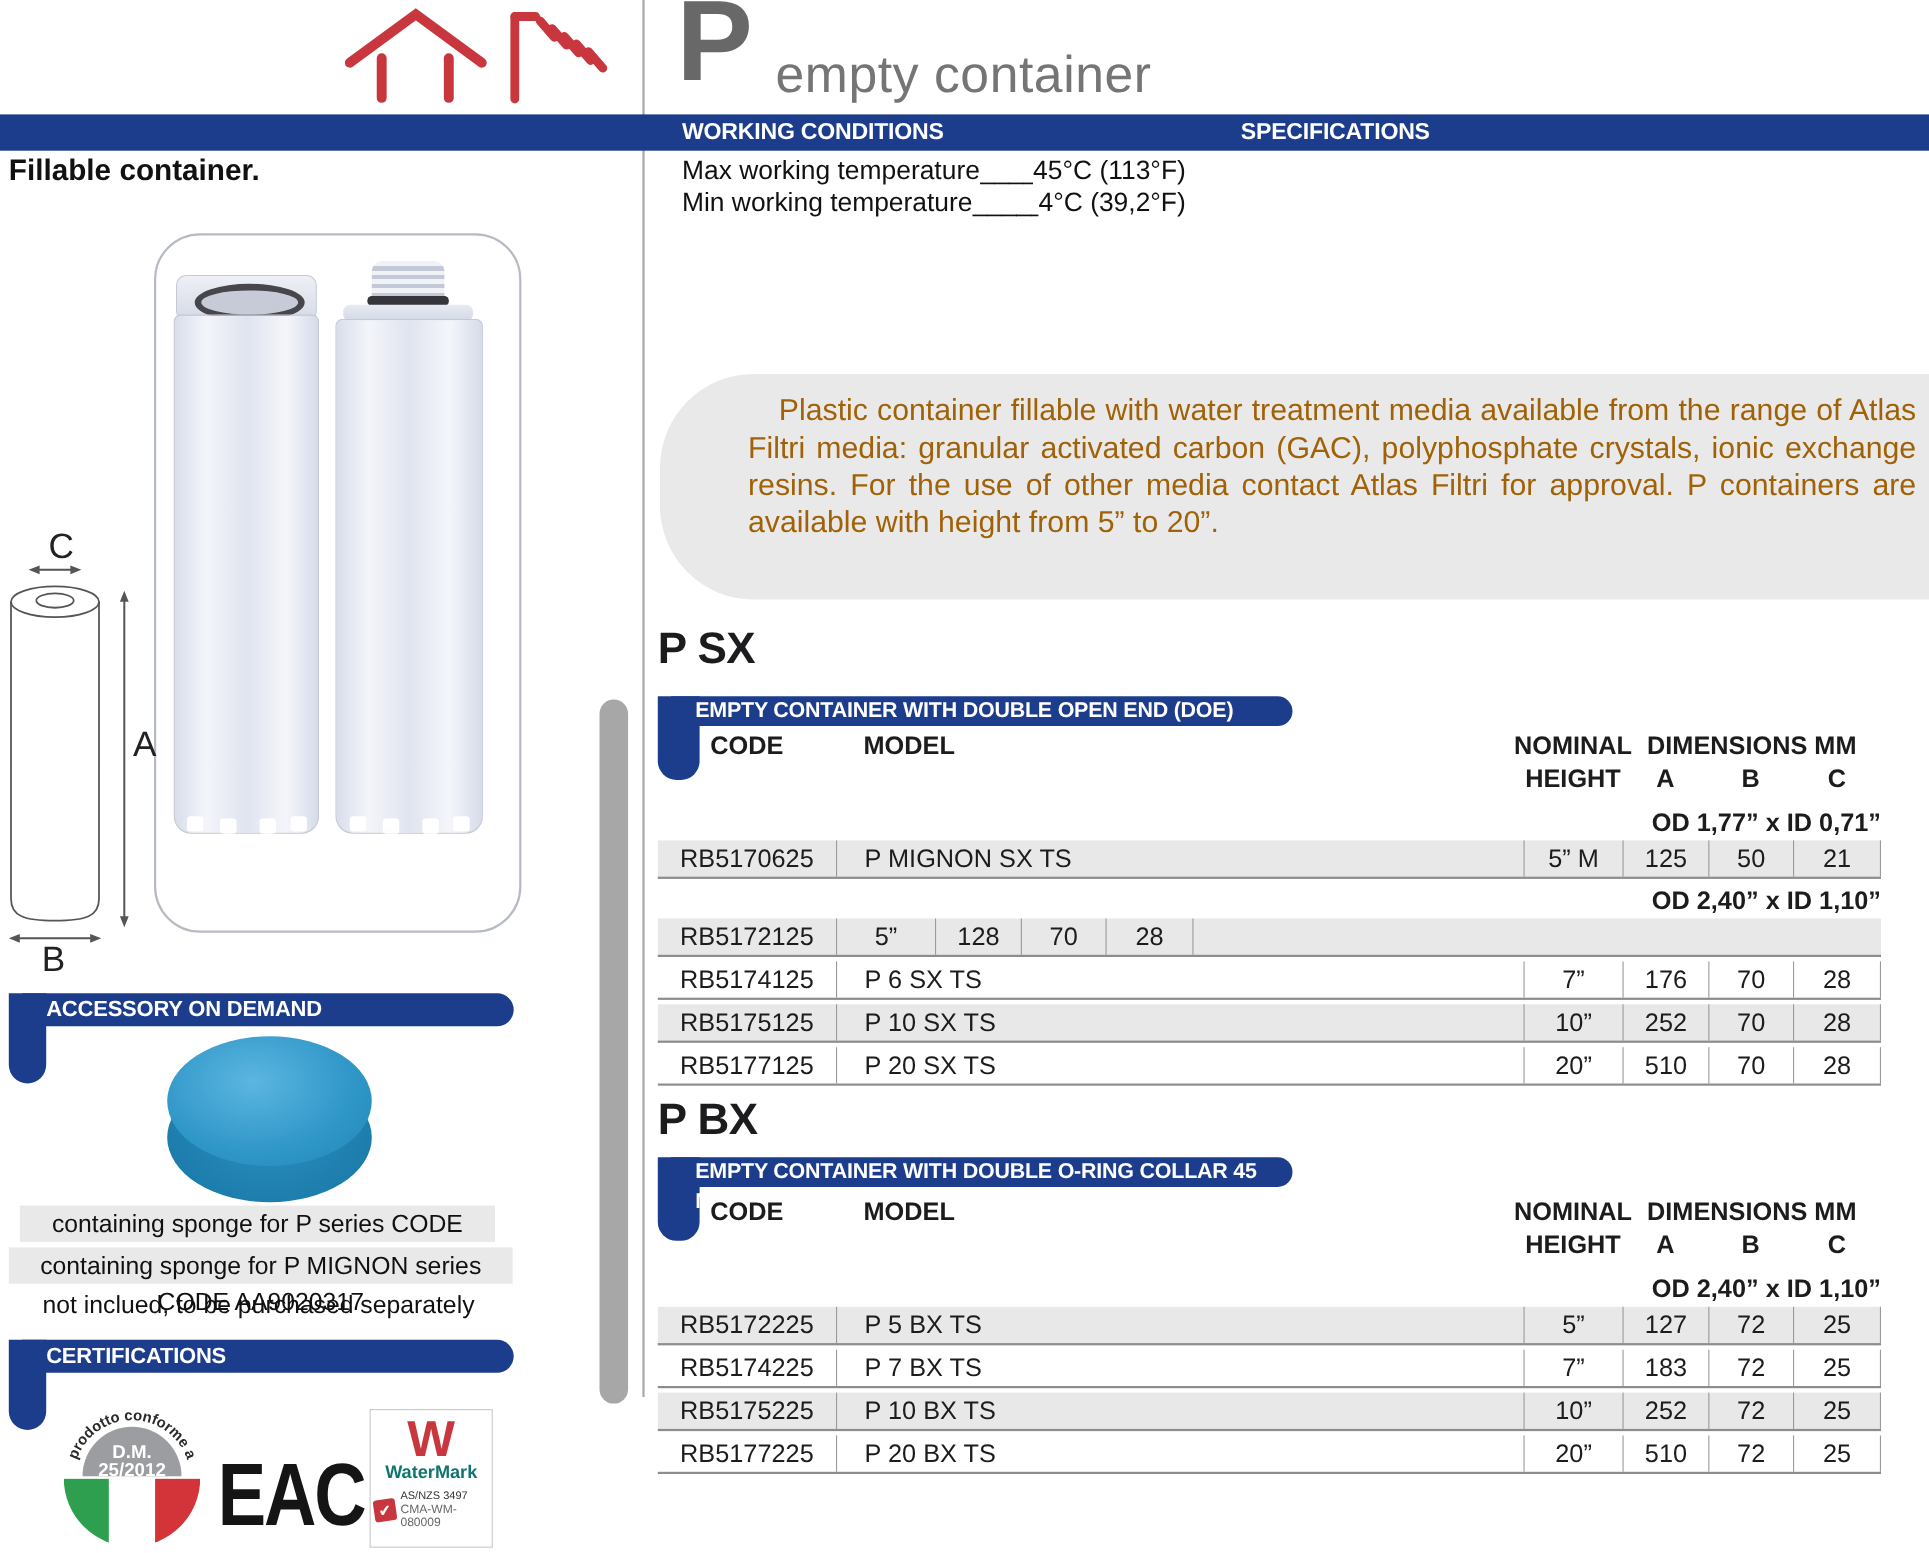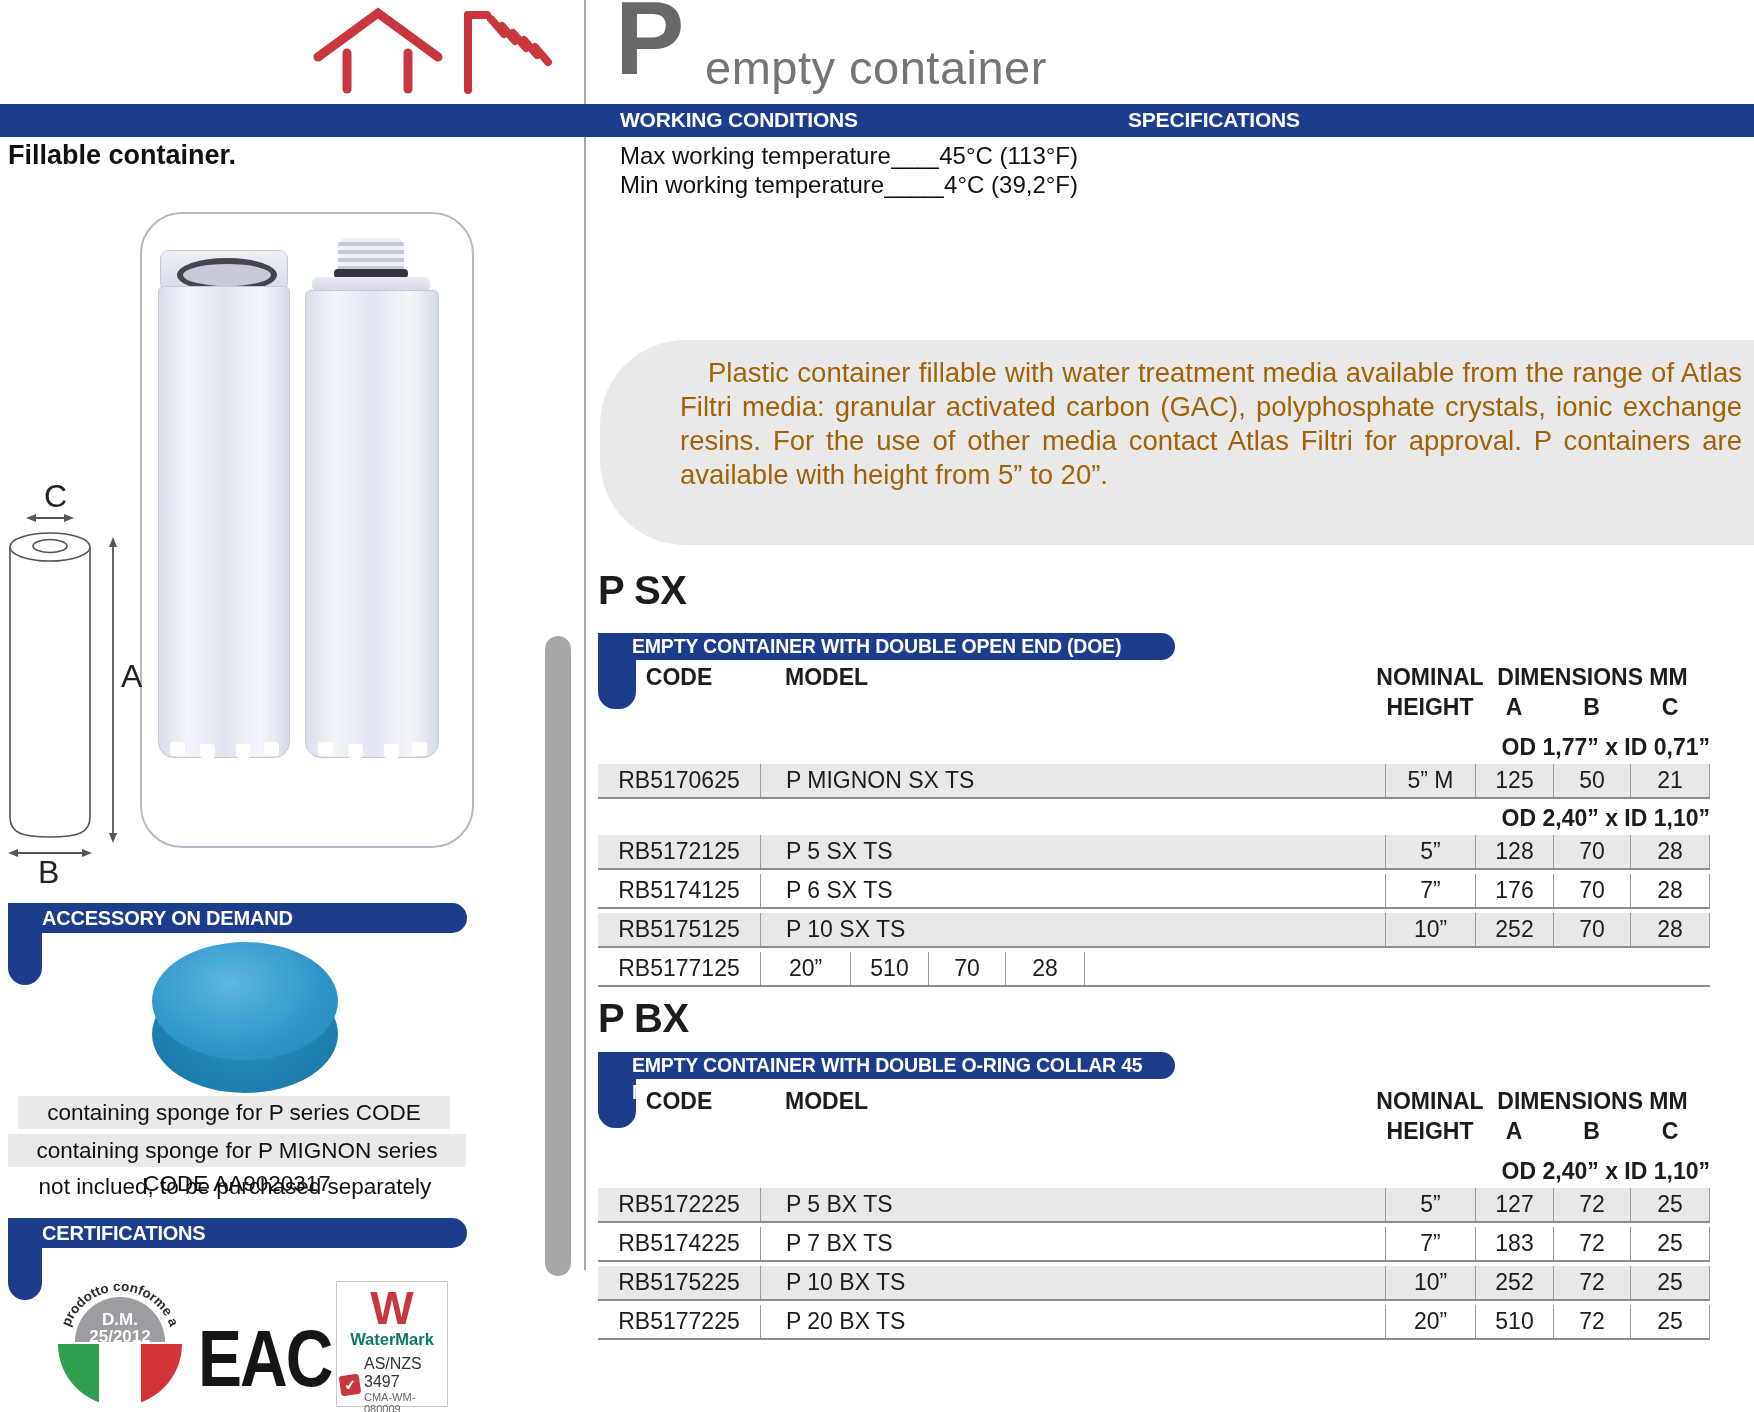--- a/index.html
+++ b/index.html
@@ -45,21 +45,21 @@
 
   .eac{position:absolute;left:198px;top:1312px;font-size:66px;font-weight:800;letter-spacing:-2px;color:#151515;
     transform:scaleY(1.22);transform-origin:top left;}
   .wm-box{position:absolute;left:336px;top:1281px;width:112px;height:126px;border:1px solid #c8c8c8;background:#fff;box-sizing:border-box;text-align:center;}
   .wm-w{font-size:46px;line-height:48px;font-weight:bold;color:var(--accent-red);margin-top:2px;}
   .wm-name{font-size:16.5px;font-weight:bold;color:#0f766e;margin-top:-2px;}
   .wm-bottom{display:flex;align-items:center;gap:4px;padding:6px 3px 0 3px;}
   .wm-check{width:20px;height:20px;background:var(--accent-red);color:#fff;font-size:14px;line-height:20px;
     border-radius:3px;transform:rotate(-8deg);flex:0 0 auto;}
   .wm-lines{text-align:left;}
-  .wm-std{font-size:16px;color:#333;}
+  .wm-std{font-size:10px;color:#333;}
   .wm-lic{font-size:11px;color:#666;}
 
   
   .wc-rows{position:absolute;left:620px;top:141px;width:458px;}
   .wc-row{display:flex;align-items:baseline;font-size:24px;line-height:29px;color:#111;}
   .wc-label{white-space:nowrap;}
   .wc-fill{flex:1;text-align:right;overflow:hidden;white-space:nowrap;}
   .wc-value{white-space:nowrap;}
   .specs{position:absolute;left:1128px;top:141px;width:620px;font-size:23.5px;line-height:27px;color:#111;}
 
@@ -257,21 +257,20 @@
       <div class="td code">RB5170625</div>
       <div class="td model">P MIGNON SX TS</div>
       <div class="td hcol">5” M</div>
       <div class="td acol">125</div>
       <div class="td bcol">50</div>
       <div class="td ccol">21</div>
     </div>
     <div class="group">OD 2,40” x ID 1,10”</div>
     <div class="row">
       <div class="td code">RB5172125</div>
-      <div class="td model">P 5 SX TS</div>
       <div class="td hcol">5”</div>
       <div class="td acol">128</div>
       <div class="td bcol">70</div>
       <div class="td ccol">28</div>
     </div>
     <div class="row white">
       <div class="td code">RB5174125</div>
       <div class="td model">P 6 SX TS</div>
       <div class="td hcol">7”</div>
       <div class="td acol">176</div>
@@ -281,20 +280,21 @@
     <div class="row">
       <div class="td code">RB5175125</div>
       <div class="td model">P 10 SX TS</div>
       <div class="td hcol">10”</div>
       <div class="td acol">252</div>
       <div class="td bcol">70</div>
       <div class="td ccol">28</div>
     </div>
     <div class="row white">
       <div class="td code">RB5177125</div>
+      <div class="td model">P 20 SX TS</div>
       <div class="td hcol">20”</div>
       <div class="td acol">510</div>
       <div class="td bcol">70</div>
       <div class="td ccol">28</div>
     </div>
   </div>
 
   <div class="sec-heading" style="left:598px;top:996px">P BX</div>
   <div class="tab" style="left:598px;top:1052px;width:38px;height:76px"></div>
   <div class="banner" style="left:598px;top:1052px;width:565px;height:27px;line-height:27px;font-size:19.5px">EMPTY CONTAINER WITH DOUBLE O-RING COLLAR 45 MM</div>

